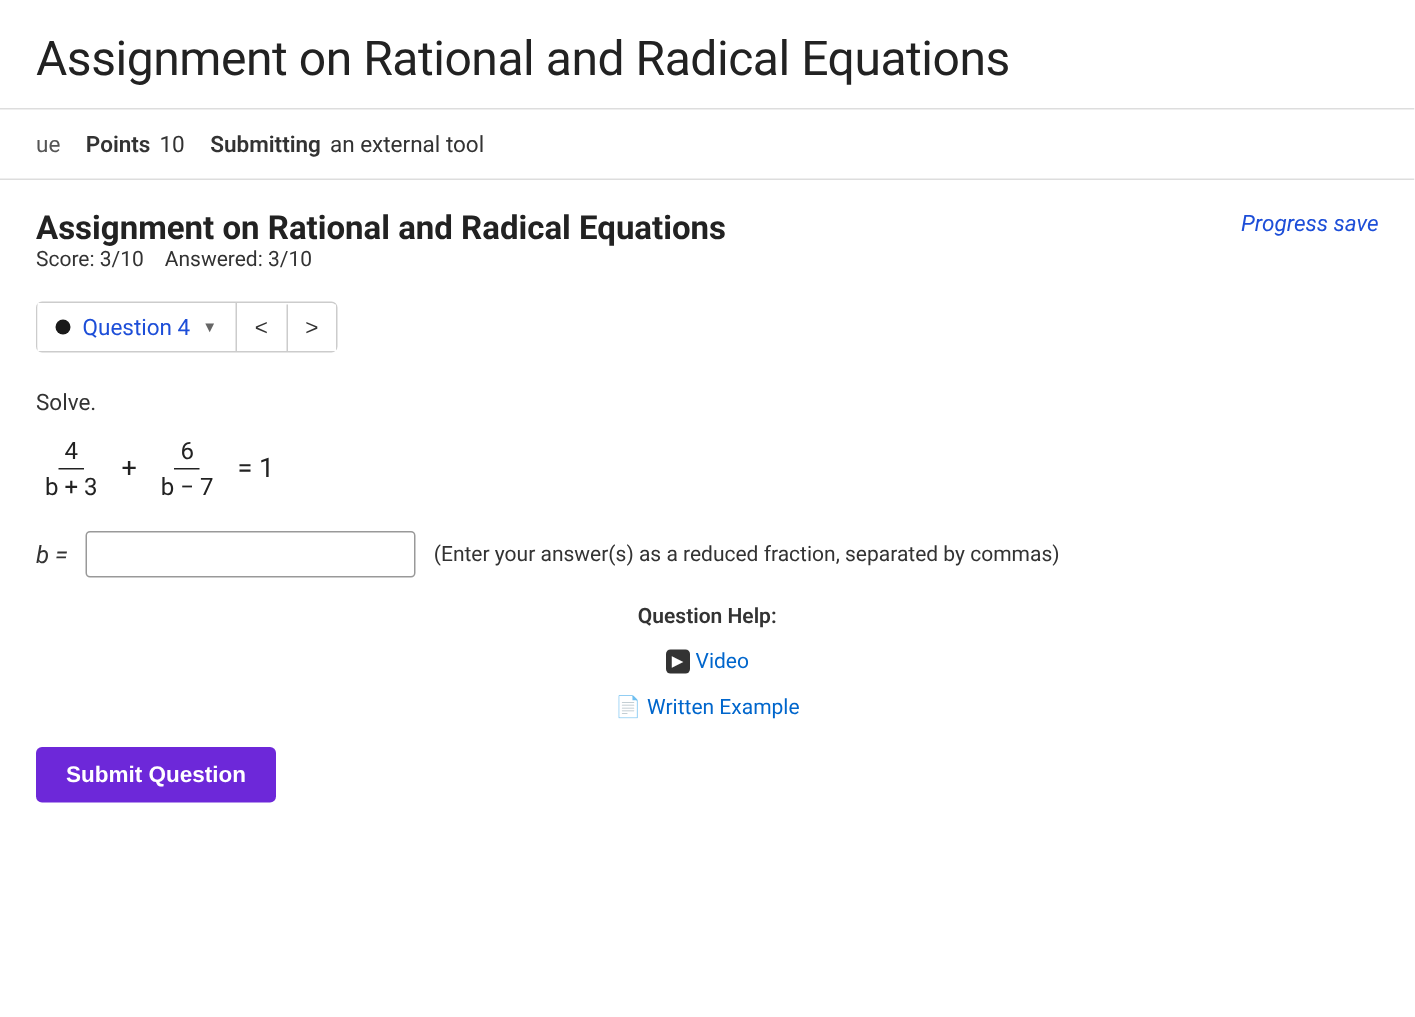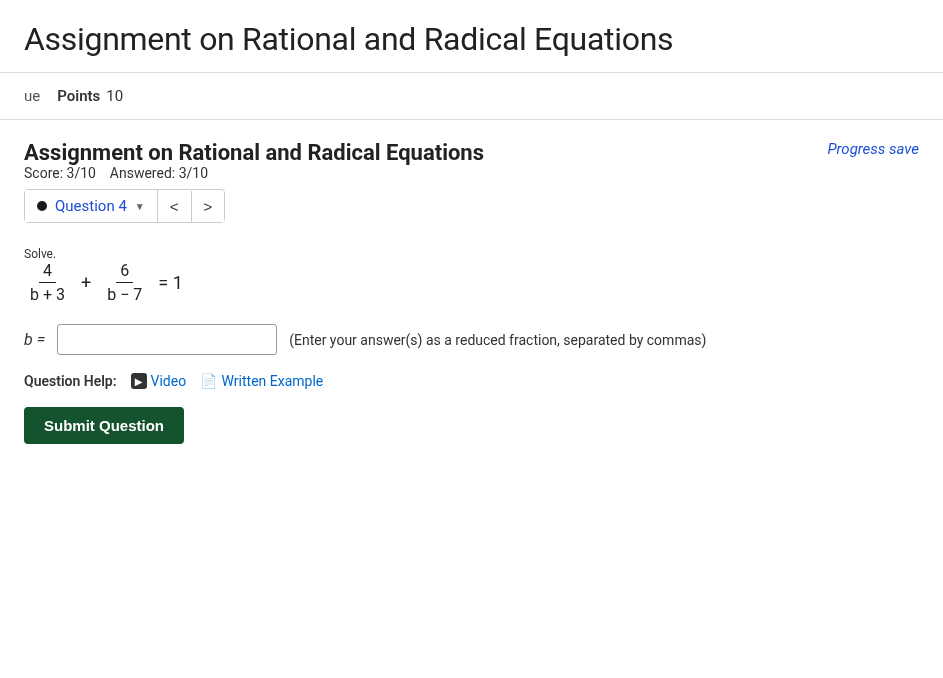--- a/index.html
+++ b/index.html
@@ -71,21 +71,21 @@
 
     .progress-saved {
       color: #1d4ed8;
       font-size: 15px;
       font-style: italic;
     }
 
     .score-line {
       font-size: 14px;
       color: #333;
-      margin-bottom: 4px;
+      margin-bottom: 16px;
     }
 
     .question-nav {
       display: flex;
       align-items: center;
       gap: 0;
       margin-bottom: 20px;
       border: 1px solid #ccc;
       border-radius: 4px;
       width: fit-content;
@@ -134,22 +134,23 @@
 
     .nav-btn:last-child {
       border-right: none;
     }
 
     .problem-area {
       padding: 4px 0 16px 0;
     }
 
     .solve-label {
-      font-size: 12px;
-      color: #333;
+      font-size: 15px;
+      color: #333;
+      margin-bottom: 14px;
     }
 
     .equation-display {
       font-size: 18px;
       color: #222;
       margin-bottom: 20px;
       display: flex;
       align-items: center;
       gap: 6px;
     }
@@ -211,20 +212,21 @@
       font-size: 14px;
       color: #333;
     }
 
     .question-help {
       display: flex;
       align-items: center;
       gap: 14px;
       margin-bottom: 18px;
       font-size: 14px;
+      flex-direction: column;
     }
 
     .help-label {
       font-weight: 600;
       font-size: 14px;
     }
 
     .help-link {
       display: flex;
       align-items: center;
@@ -249,21 +251,21 @@
 
     .doc-icon {
       display: inline-flex;
       align-items: center;
       justify-content: center;
       font-size: 14px;
       color: #0066cc;
     }
 
     .submit-btn {
-      background: #14532d;
+      background: #6d28d9;
       color: #fff;
       border: none;
       border-radius: 4px;
       padding: 10px 20px;
       font-size: 15px;
       font-weight: 600;
       cursor: pointer;
     }
 
     .due-label {
@@ -278,20 +280,24 @@
   <h1 class="page-title">Assignment on Rational and Radical Equations</h1>
 </div>
 
 <div class="meta-bar">
   <div class="meta-item">
     <span class="due-label">ue</span>
   </div>
   <div class="meta-item">
     <span class="meta-label">Points</span>
     <span class="meta-value">10</span>
+  </div>
+  <div class="meta-item">
+    <span class="meta-label">Submitting</span>
+    <span class="meta-value">an external tool</span>
   </div>
 </div>
 
 <div class="content-area">
 
   <div class="assignment-header">
     <div>
       <div class="assignment-title">Assignment on Rational and Radical Equations</div>
       <div class="score-line">
         <span>Score:</span>

